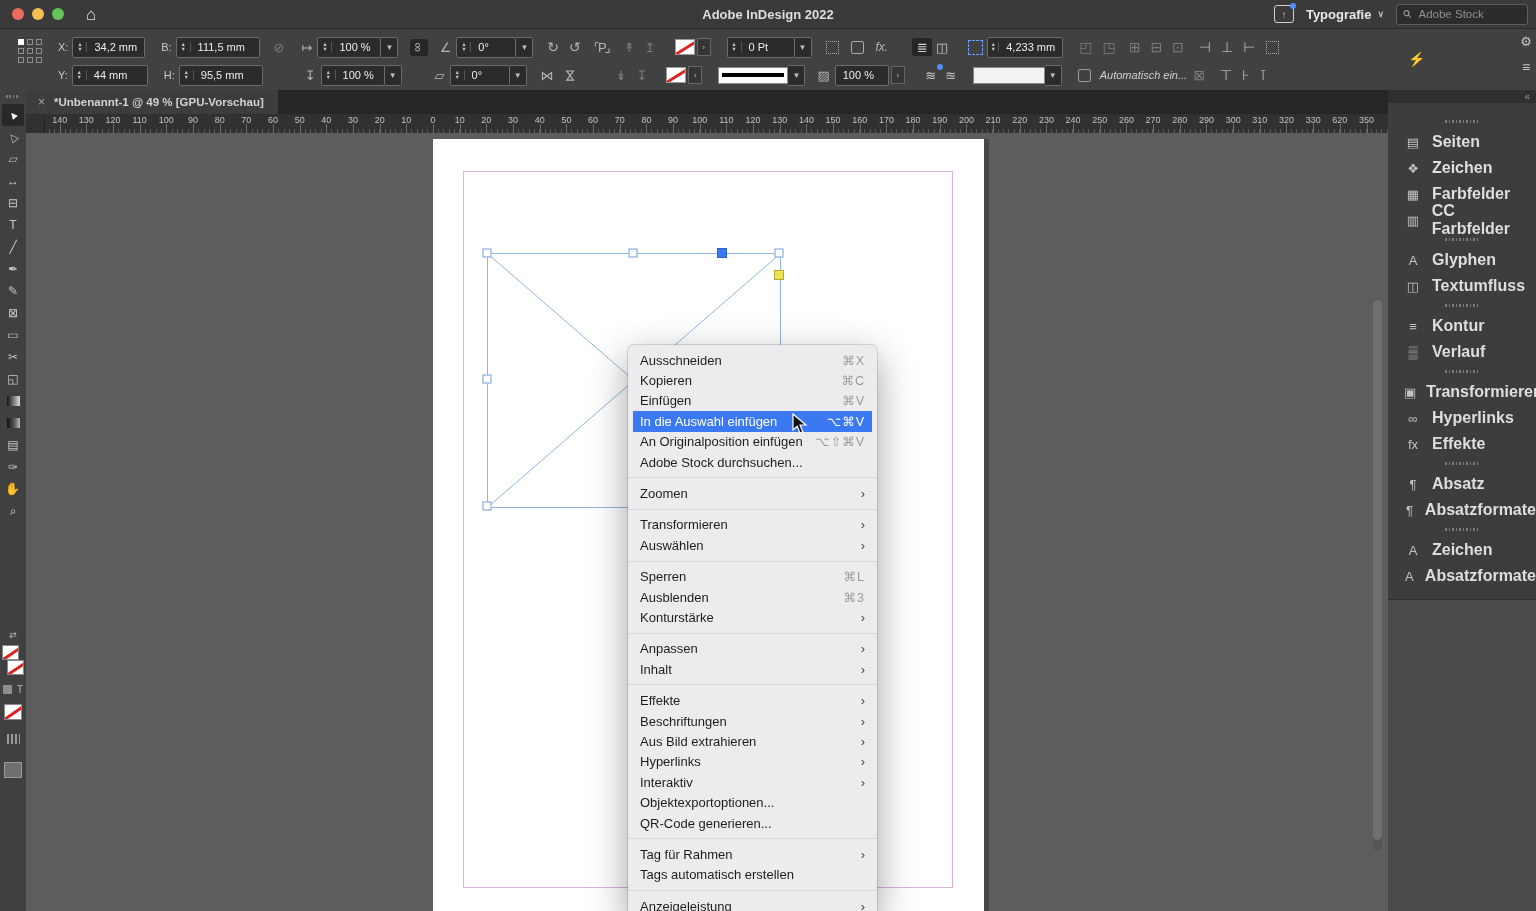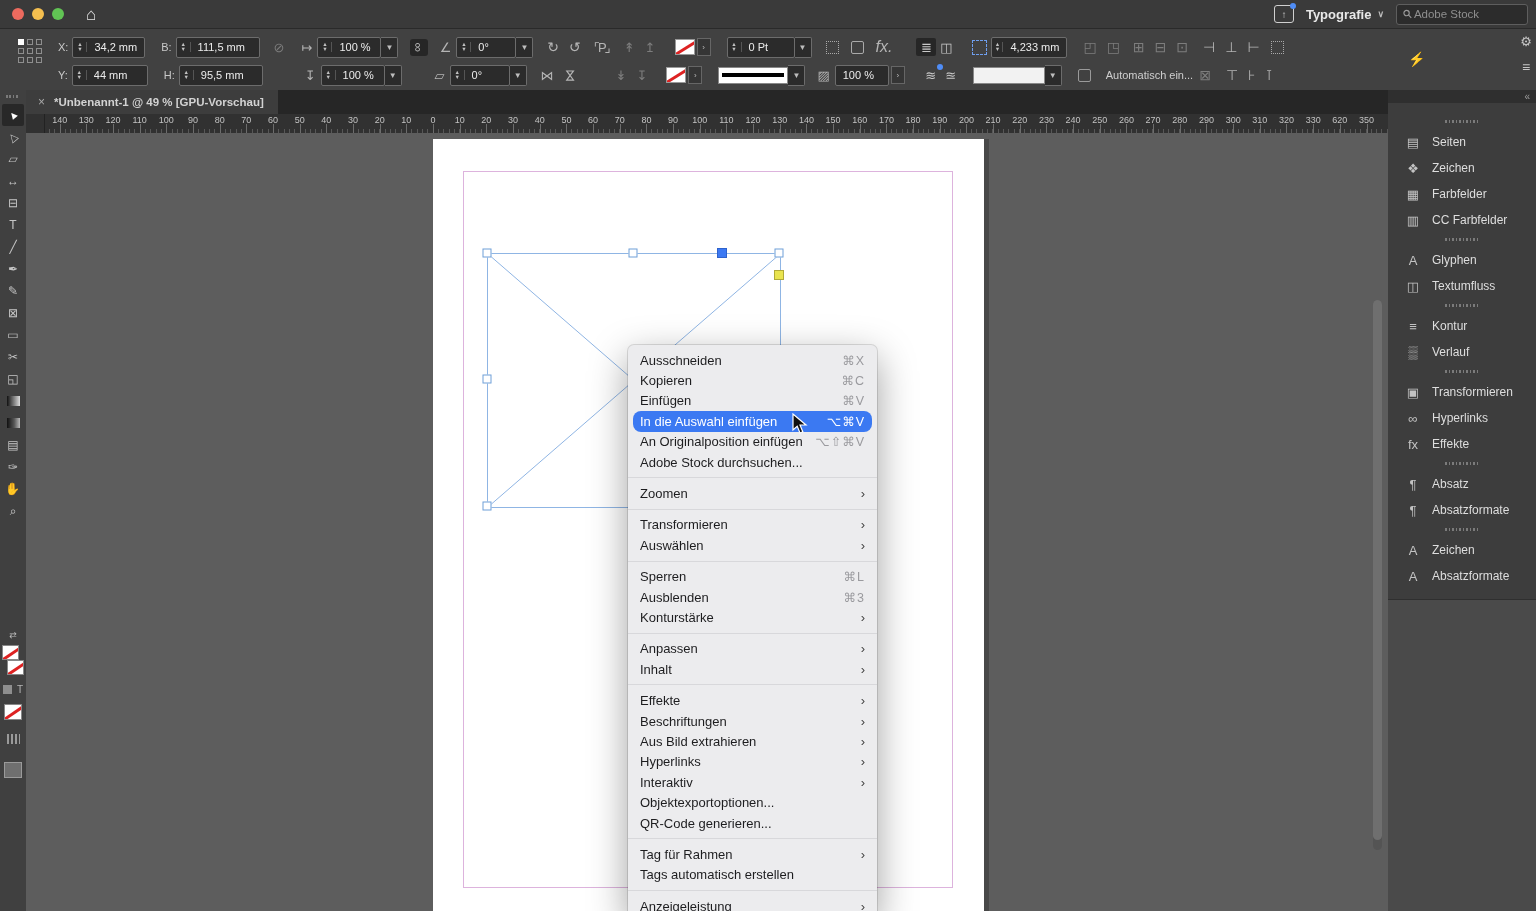--- a/index.html
+++ b/index.html
@@ -14,21 +14,21 @@
   .tl.red{background:#ec6a5e;}.tl.yellow{background:#f5bf4f;}.tl.green{background:#61c454;}
   .home{margin-left:22px;color:#e3e3e3;font-size:17px;line-height:1;}
   #win-title{position:absolute;left:0;right:0;text-align:center;color:#dedede;font-size:13px;font-weight:bold;pointer-events:none;}
   .tb-right{position:absolute;right:8px;display:flex;align-items:center;gap:12px;}
   .share{position:relative;width:18px;height:16px;border:1.5px solid #cfcfcf;border-radius:3px;color:#cfcfcf;
          font-size:10px;display:flex;align-items:center;justify-content:center;}
   .share .dot{position:absolute;top:-3px;right:-3px;width:6px;height:6px;border-radius:50%;background:#4f8df7;}
   .workspace{color:#e8e8e8;font-size:13px;font-weight:bold;display:flex;align-items:center;gap:6px;}
   .workspace .chev{color:#bbb;font-size:9px;}
   .searchbox{width:118px;height:19px;background:#2c2c2c;border:1px solid #5e5e5e;border-radius:3px;
-             display:flex;align-items:center;padding:0 6px;}
+             display:flex;align-items:center;gap:5px;padding:0 6px;}
   .searchbox input{background:transparent;border:0;outline:0;color:#cfcfcf;font-size:11.5px;width:100%;
                    font-family:"Liberation Sans",sans-serif;}
   .searchbox input::placeholder{color:#8f8f8f;}
   
   #controlbar{position:absolute;left:0;top:29px;width:1536px;height:61px;background:#414141;
               border-bottom:1px solid #282828;font-size:11px;color:#cfcfcf;}
   .crow{position:absolute;left:0;height:26px;display:flex;align-items:center;}
   .crow.r1{top:5px;} .crow.r2{top:33px;}
   .refproxy{position:absolute;left:18px;top:10px;display:grid;grid-template-columns:repeat(3,6px);
             grid-template-rows:repeat(3,6px);gap:3px;}
@@ -48,29 +48,29 @@
   .chip{background:#262626;border-radius:3px;padding:2px 4px;color:#d0d0d0;}
   .swatchnone{width:18px;height:14px;background:#fff;border:1px solid #999;position:relative;overflow:hidden;}
   .swatchnone::after{content:"";position:absolute;left:-3px;right:-3px;top:50%;height:2.5px;background:#d22;
                      transform:rotate(-32deg);}
   .minibtn{width:12px;height:16px;background:#353535;border:1px solid #666;display:flex;align-items:center;
            justify-content:center;color:#bbb;font-size:8px;margin-left:2px;}
   .strokestyle{width:62px;height:15px;background:#fff;border:1px solid #888;display:flex;align-items:center;padding:0 3px;}
   .strokestyle i{display:block;width:100%;height:4px;background:#000;}
   .cornerbox{width:11px;height:11px;border:1px dotted #aaa;margin:0 6px;}
   .cornerbox.solid{border-style:solid;border-radius:2px;}
-  .fxtext{color:#b5b5b5;font-style:italic;font-size:16px;margin:2px 6px;text-align:right;}
+  .fxtext{color:#b5b5b5;font-style:italic;font-size:12px;margin:2px 6px;text-align:right;}
   .talign{width:20px;height:18px;display:flex;align-items:center;justify-content:center;color:#c9c9c9;font-size:13px;}
   .talign.active{background:#262626;border-radius:2px;}
   .bluedotwrap{position:relative;}
   .bluedotwrap .bdot{position:absolute;right:-2px;top:-2px;width:6px;height:6px;border-radius:50%;background:#4f8df7;}
   .blueframe{width:13px;height:13px;border:1px dashed #6f9ff0;margin:0 4px;}
   .whitedrop{width:70px;height:15px;background:#f2f2f2;border:1px solid #888;}
   .checkbox{width:11px;height:11px;border:1px solid #9a9a9a;border-radius:2px;background:transparent;}
-  .cblabel{color:#cfcfcf;margin-left:15px;white-space:nowrap;}
+  .cblabel{color:#cfcfcf;margin-left:9px;white-space:nowrap;font-style:italic;}
   .gearcol{position:absolute;right:4px;top:5px;display:flex;flex-direction:column;gap:10px;align-items:center;color:#c5c5c5;}
   .bolt{position:absolute;right:110px;top:22px;color:#cfcfcf;font-size:14px;}
   
   #toolbar{position:absolute;left:0;top:90px;width:26px;height:821px;background:#404040;border-right:1px solid #2e2e2e;}
   #toolbar::before{content:"";position:absolute;top:5px;left:6px;width:14px;height:3px;
      background:repeating-linear-gradient(90deg,#7a7a7a 0 1.5px,transparent 1.5px 3.5px);}
   #tools{position:absolute;top:14px;left:0;width:100%;display:flex;flex-direction:column;align-items:center;}
   .tool{width:22px;height:22px;display:flex;align-items:center;justify-content:center;color:#c6c6c6;font-size:12px;}
   .tool.active{background:#282828;border-radius:2px;color:#fff;}
   .tool .g{display:inline-block;}
@@ -132,45 +132,46 @@
   
   #dock{position:absolute;left:1388px;top:90px;width:148px;height:821px;background:#4a4a4a;z-index:5;}
   .dockhead{height:13px;background:#2f2f2f;display:flex;align-items:center;justify-content:flex-end;
             padding-right:6px;color:#9e9e9e;font-size:10px;}
   #docklist{background:#3d3d3d;padding:12px 0 10px;border-bottom:1px solid #2f2f2f;}
   .dock-item{height:26px;display:flex;align-items:center;gap:10px;padding-left:16px;position:relative;}
   .dock-item.group-start{margin-top:14px;}
   .dock-item.group-start::before{content:"";position:absolute;top:-9px;left:50%;width:34px;height:3px;margin-left:-17px;
       background:repeating-linear-gradient(90deg,#7b7b7b 0 1.5px,transparent 1.5px 3.5px);}
   .dock-item .ic{width:18px;text-align:center;color:#c3c3c3;font-size:13px;font-style:normal;}
-  .dock-item .lb{color:#dedede;font-size:12px;font-weight:normal;}
+  .dock-item .lb{color:#dedede;font-size:16px;font-weight:bold;}
   
   #ctxmenu{position:absolute;left:628px;top:345px;width:249px;height:566px;background:#ececee;
            border-radius:6px;box-shadow:0 12px 38px rgba(0,0,0,.38),0 0 0 1px rgba(0,0,0,.12);
            padding-top:5px;z-index:50;overflow:hidden;}
   .mi{height:20.4px;display:flex;align-items:center;padding:0 12px;font-size:13px;color:#1d1d1f;}
   .mi .ml{flex:1;white-space:nowrap;}
   .mi .mr{color:#9a9a9e;letter-spacing:1px;font-size:12.5px;}
   .mi.sub .mr{color:#444;font-size:13px;letter-spacing:0;}
   .mi.separator{height:1px;background:#d8d8db;margin:5px 0;padding:0;}
-  .mi.highlighted{background:#3b79f2;border-radius:8px;margin:0 5px;padding:0 7px;color:#fff;}
+  .mi.highlighted{background:#3b79f2;border-radius:0;margin:0 5px;padding:0 7px;color:#fff;}
   .mi.highlighted .mr{color:#fff;}
   
   #cursor{position:absolute;left:792px;top:413px;z-index:100;}
 </style>
 </head>
 <body>
 
 <div id="titlebar">
   <div class="traffic">
     <span class="tl red"></span>
     <span class="tl yellow"></span>
     <span class="tl green"></span>
   </div>
   <span class="home">⌂</span>
+  <div id="win-title">Adobe InDesign 2022</div>
   <div class="tb-right">
     <span class="share">
         <span>↑</span>
         <span class="dot"></span>
       </span>
     <span class="workspace">
       <span>Typografie</span>
       <span class="chev">∨</span>
     </span>
     <span class="searchbox">

